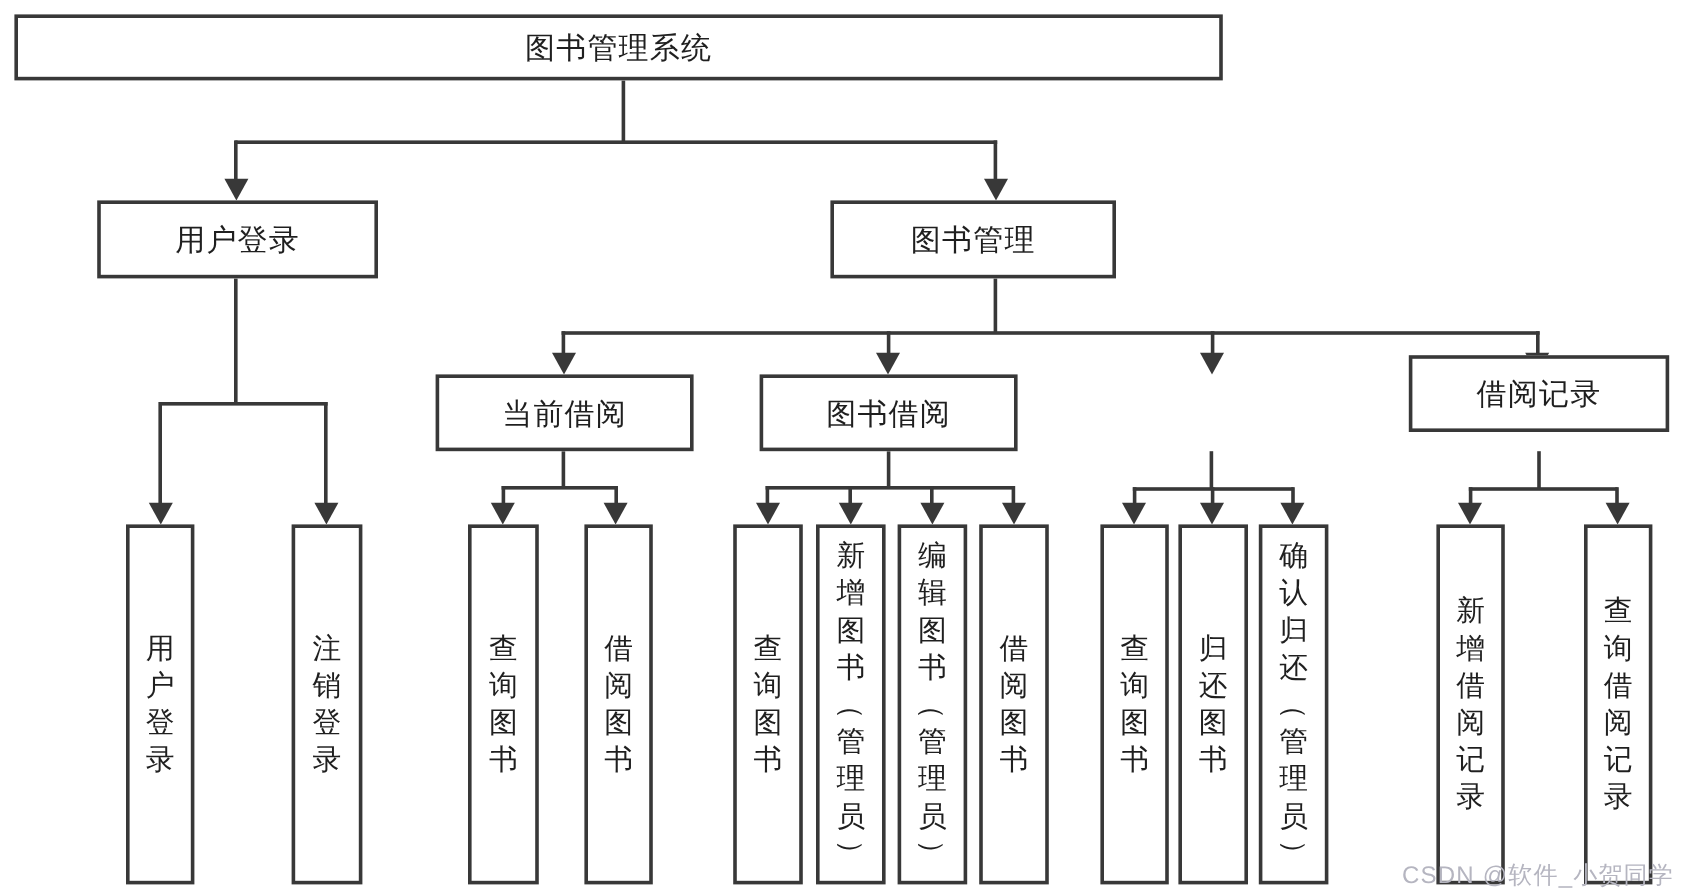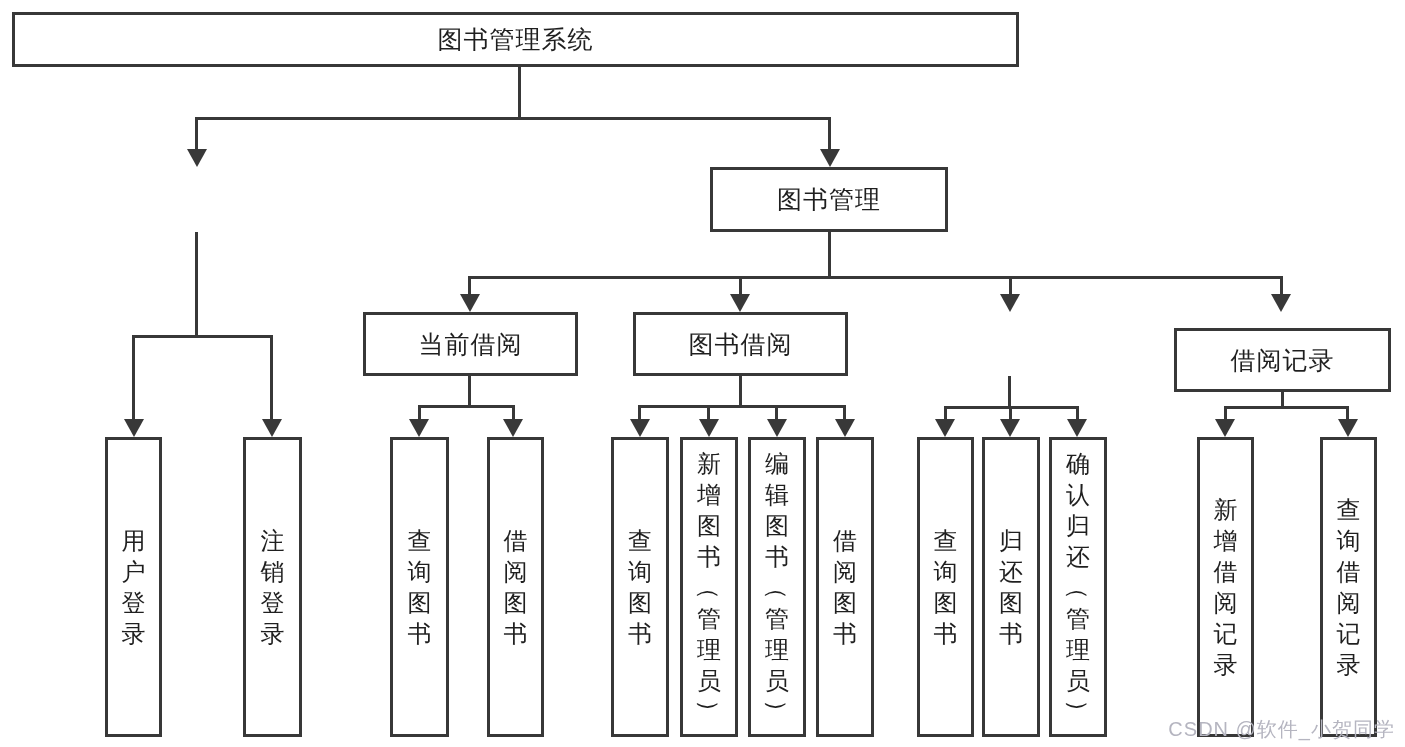--- a/index.html
+++ b/index.html
@@ -130,31 +130,34 @@
   <div class="hline" style="left:1224px;top:406px;width:124px"></div>
   <div class="vline" style="left:1224px;top:406px;height:15px"></div>
   <div class="arrow" style="left:1215px;top:419px"></div>
   <div class="vline" style="left:1346px;top:406px;height:15px"></div>
   <div class="arrow" style="left:1338px;top:419px"></div>
 
   <div class="box" style="left:12px;top:12px;width:1007px;height:55px">
     <span class="lbl">图书管理系统</span>
   </div>
 
-  <div class="box" style="left:710px;top:167px;width:238px;height:65px">
+  <div class="box" style="left:81px;top:167px;width:234px;height:65px">
+    <span class="lbl">用户登录</span>
+  </div>
+  <div class="box" style="left:692px;top:167px;width:238px;height:65px">
     <span class="lbl">图书管理</span>
   </div>
 
   <div class="box" style="left:363px;top:312px;width:215px;height:64px">
     <span class="lbl">当前借阅</span>
   </div>
   <div class="box" style="left:633px;top:312px;width:215px;height:64px">
     <span class="lbl">图书借阅</span>
   </div>
-  <div class="box" style="left:1174px;top:328px;width:217px;height:64px">
+  <div class="box" style="left:1174px;top:296px;width:217px;height:64px">
     <span class="lbl">借阅记录</span>
   </div>
 
   <div class="vbox" style="left:105px;top:437px;width:57px;height:300px">
     <div class="vlabel">
         <div class="vchar">用</div>
         <div class="vchar">户</div>
         <div class="vchar">登</div>
         <div class="vchar">录</div>
       </div>

